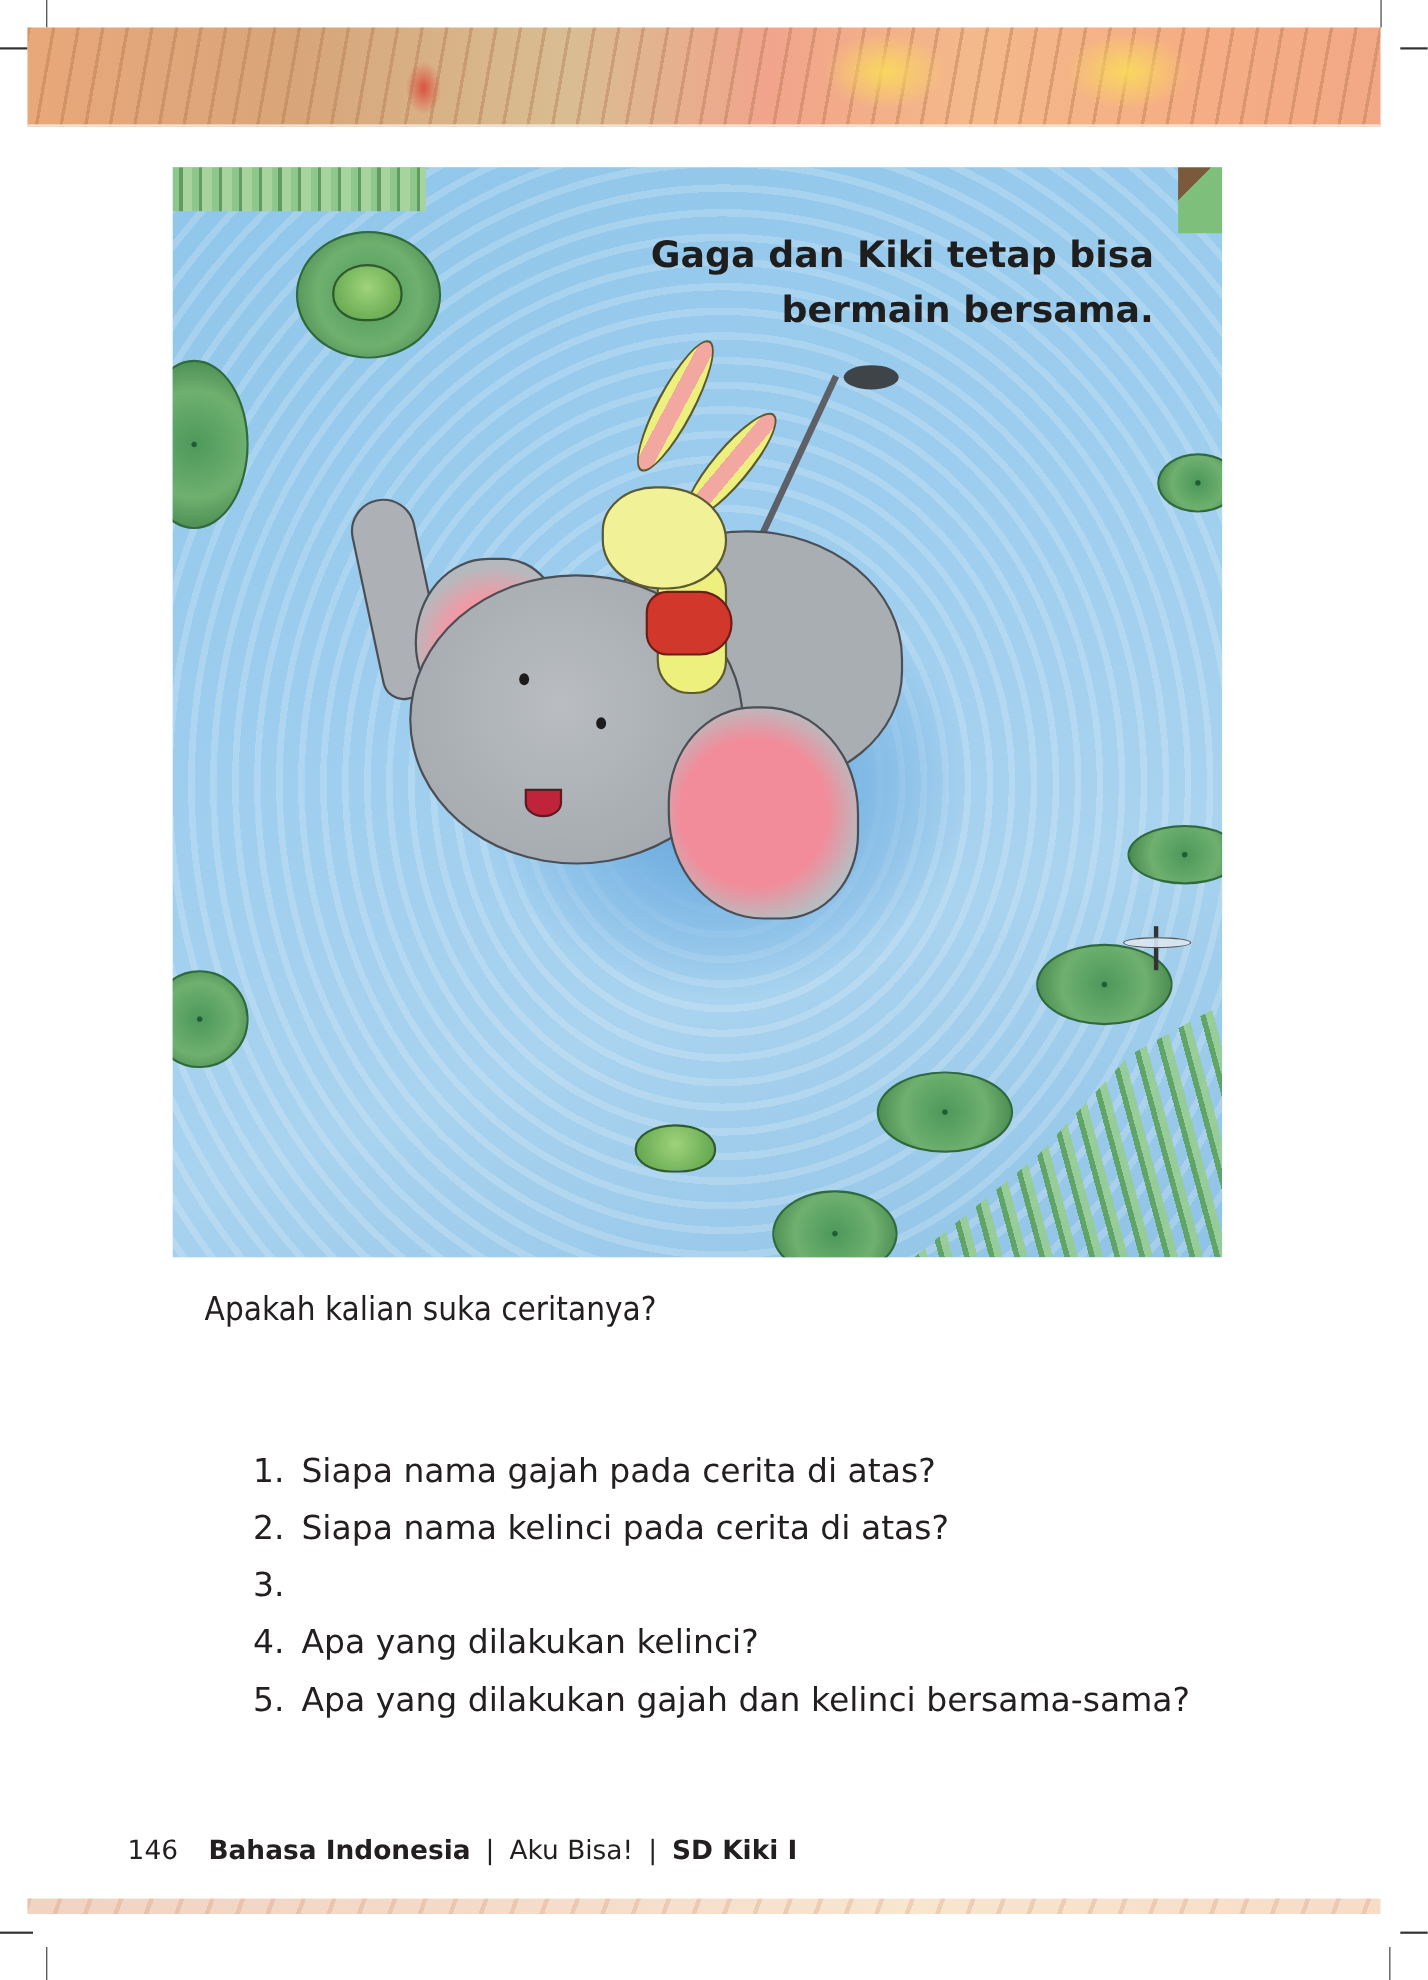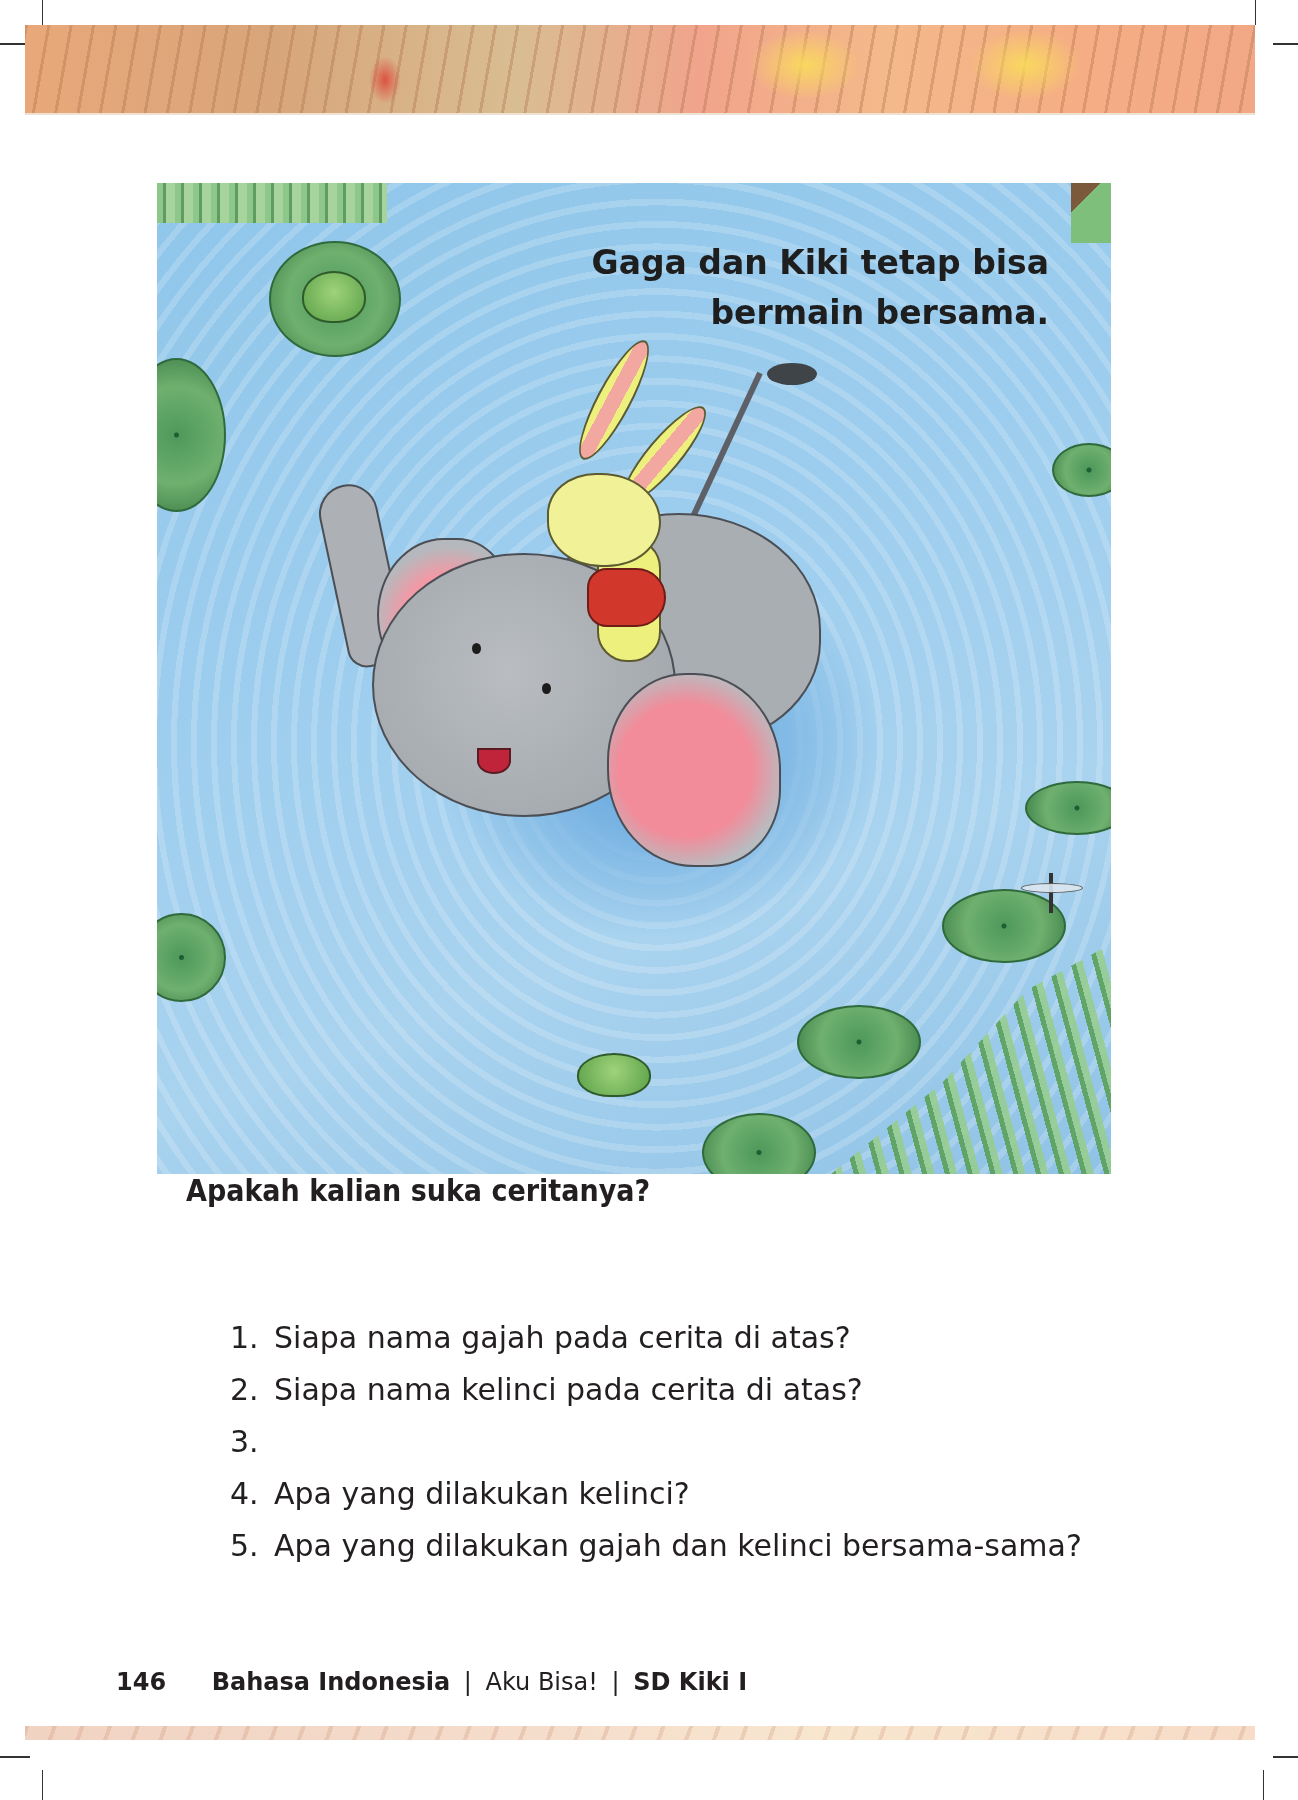--- a/index.html
+++ b/index.html
@@ -24,21 +24,21 @@
   .bottom-strip { position: absolute; left: 25px; top: 1726px; width: 1230px; height: 14px;
     background:
       repeating-linear-gradient(110deg, rgba(200,140,110,0.25) 0 4px, rgba(0,0,0,0) 4px 26px),
       linear-gradient(90deg, #f1d3c2 0%, #f5dccb 40%, #f8e6cf 65%, #f7dcc8 100%); }
 
   
   .illustration { position: absolute; left: 157px; top: 152px; width: 954px; height: 991px; overflow: hidden;
     background:
       radial-gradient(ellipse 300px 260px at 500px 560px, #5d9fd9 0%, #79b4e3 35%, rgba(140,195,235,0) 75%),
       repeating-radial-gradient(ellipse at 500px 560px, rgba(255,255,255,0.18) 0 6px, rgba(255,255,255,0) 6px 20px),
-      linear-gradient(160deg, #8fc6ea 0%, #9dcdee 40%, #a9d3ef 70%, #8fc2e6 100%); margin-top: 31px; }
+      linear-gradient(160deg, #8fc6ea 0%, #9dcdee 40%, #a9d3ef 70%, #8fc2e6 100%); }
   .grass-tl { position:absolute; left:0; top:0; width:230px; height:40px;
     background: repeating-linear-gradient(90deg, #8dc78a 0 6px, #5f9c61 6px 9px, #a7d39c 9px 18px); }
   .grass-tr { position:absolute; right:0; top:0; width:40px; height:60px;
     background: linear-gradient(135deg, #7a5a3a 0 30%, #7fbf7c 30% 100%); }
   .grass-br { position:absolute; right:0; bottom:0; width:280px; height:230px;
     background: repeating-linear-gradient(75deg, rgba(90,160,90,0.9) 0 5px, rgba(150,205,140,0.85) 5px 12px, rgba(0,0,0,0) 12px 22px);
     clip-path: polygon(100% 0, 100% 100%, 0 100%, 40% 60%, 70% 20%); }
   .lily { position: absolute; border-radius: 50%;
     background: radial-gradient(circle at 50% 50%, #1f5d33 0 2px, #4f9a5c 3px, #6fb06f 55%, #3e7f48 100%);
     border: 2px solid #2f6a3c; }
@@ -79,29 +79,29 @@
   .dragonfly:before { content:""; position:absolute; left:28px; top:0; width:4px; height:40px; background:#333; }
   .dragonfly:after { content:""; position:absolute; left:0; top:10px; width:60px; height:8px; border-radius:50%;
     background: rgba(220,230,240,0.9); border:1px solid #555; }
 
   .caption { position:absolute; right:62px; top:55px; width:520px; text-align:right;
     font-family: "DejaVu Sans", sans-serif; font-weight: bold; font-size: 33px; line-height: 50px; color:#1e1e1e; }
 
   
   .intro { position:absolute; left:186px; top:1170px; width:900px; font-size: 30px; line-height: 41px;
     font-family: "DejaVu Sans Condensed", "DejaVu Sans", sans-serif; color:#231f20; }
-  .intro p { margin:0;font-weight:bold; }
+  .intro p { margin:0; }
   .questions { position:absolute; left:230px; top:1312px; margin:0; padding:0; list-style:none;
     font-size: 30px; line-height: 52px; color:#231f20; }
   .questions li { display:flex; gap:10px; }
   .questions .num { display:inline-block; min-width:34px; }
 
   
   .footer { position:absolute; left:116px; top:1666px; font-size: 24px; line-height: 32px; color:#231f20; white-space: nowrap; }
-  .footer .pg { font-weight: bold; margin-right: 38px; }
+  .footer .pg { font-weight: normal; margin-right: 20px; }
   .footer .bold { font-weight: bold; }
   .footer .sep { font-weight: normal; margin: 0 6px; }
 </style>
 </head>
 <body>
 
 <div class="crop" style="left:42px;top:0;width:1px;height:25px;"></div>
 <div class="crop" style="left:1255px;top:0;width:1px;height:25px;"></div>
 <div class="crop" style="left:0;top:43px;width:25px;height:2px;"></div>
 <div class="crop" style="left:1273px;top:43px;width:25px;height:2px;"></div>

